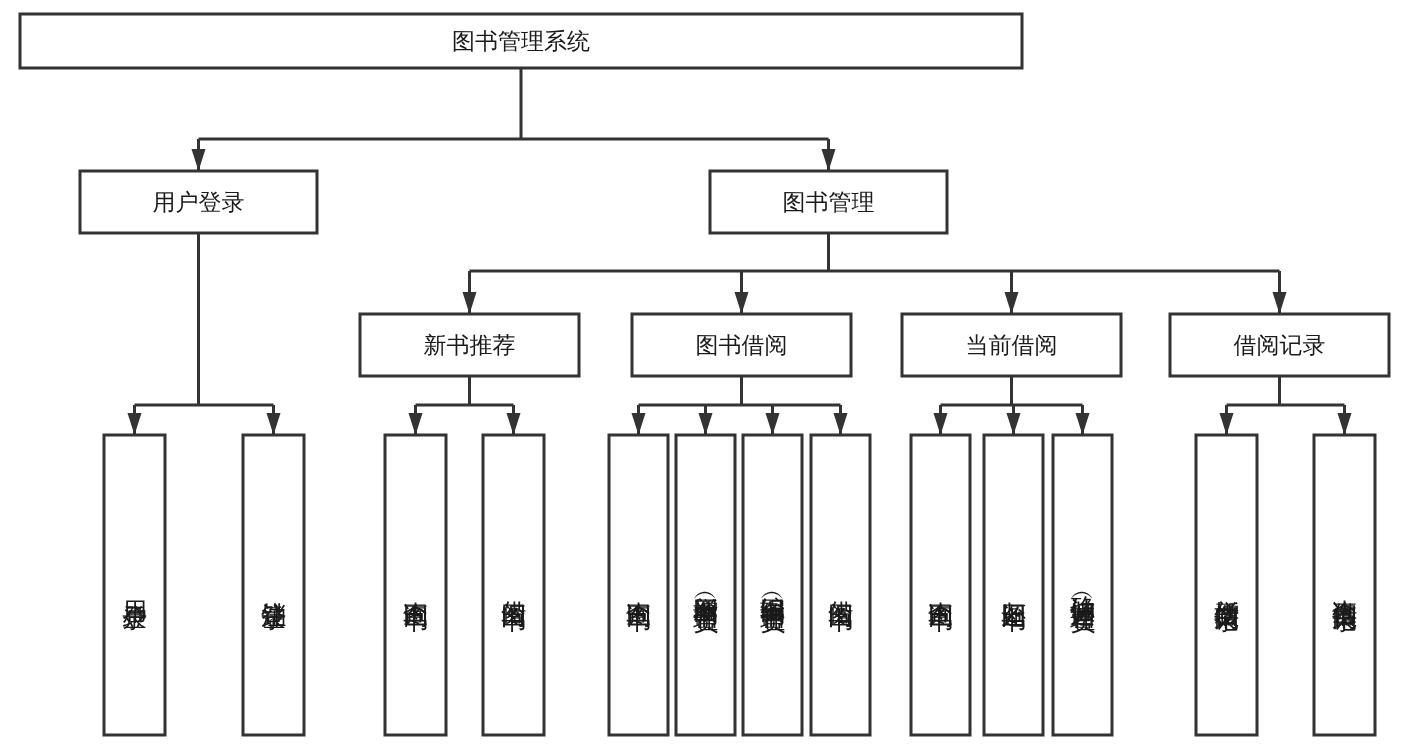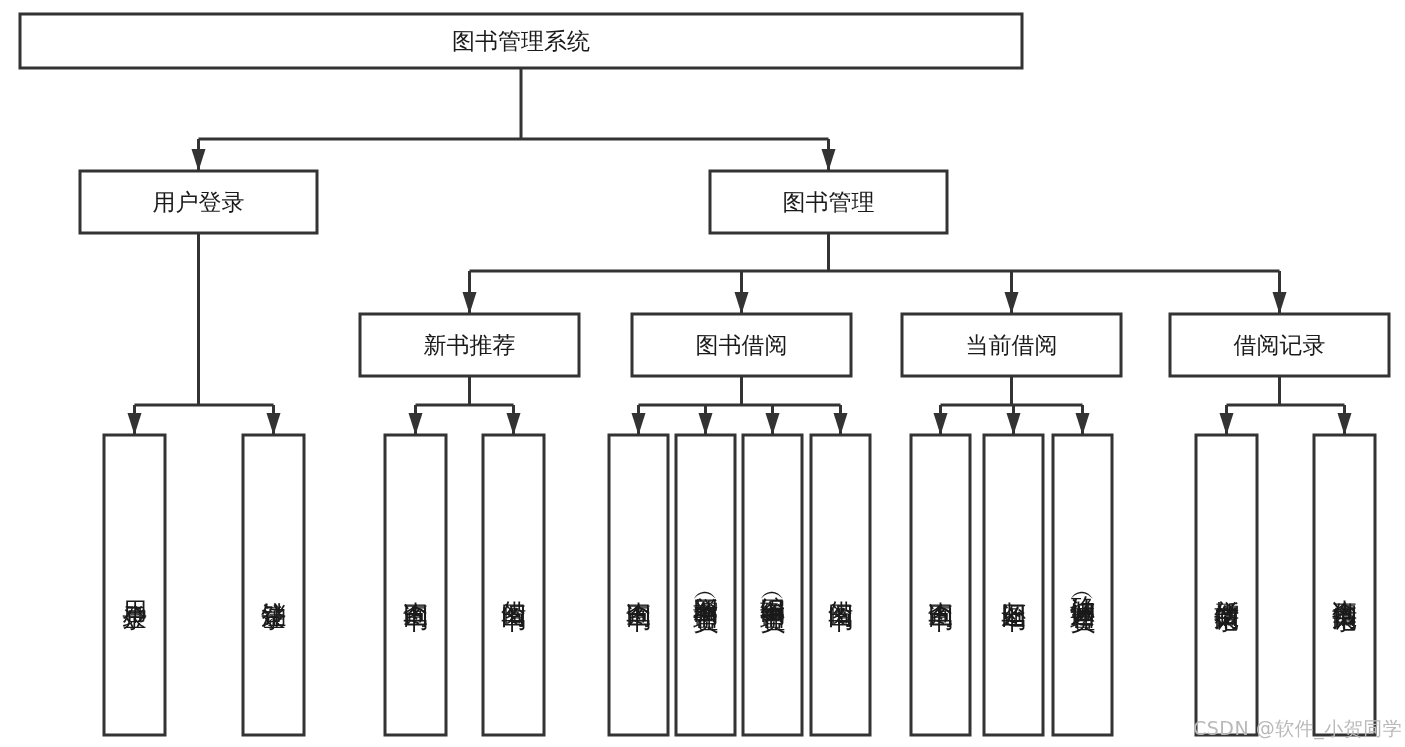--- a/index.html
+++ b/index.html
@@ -191,15 +191,14 @@
       <div class="vert-label" style="left: 676px; top: 435px; width: 59px; height: 300px;">新增图书（管理员）</div>
       <div class="vert-label" style="left: 743px; top: 435px; width: 59px; height: 300px;">编辑图书（管理员）</div>
       <div class="vert-label" style="left: 811px; top: 435px; width: 59px; height: 300px;">借阅图书</div>
       <div class="vert-label" style="left: 911px; top: 435px; width: 59px; height: 300px;">查询图书</div>
       <div class="vert-label" style="left: 984px; top: 435px; width: 59px; height: 300px;">归还图书</div>
       <div class="vert-label" style="left: 1053px; top: 435px; width: 59px; height: 300px;">确认归还（管理员）</div>
       <div class="vert-label" style="left: 1196px; top: 435px; width: 61px; height: 300px;">新增借阅记录</div>
       <div class="vert-label" style="left: 1314px; top: 435px; width: 61px; height: 300px;">查询借阅记录</div>
     </div>
 
-  <div class="watermark" style="left: 1193px; top: 716px;">CSDN @软件_小贺同学</div>
 
 </div>
 
 </body></html>

